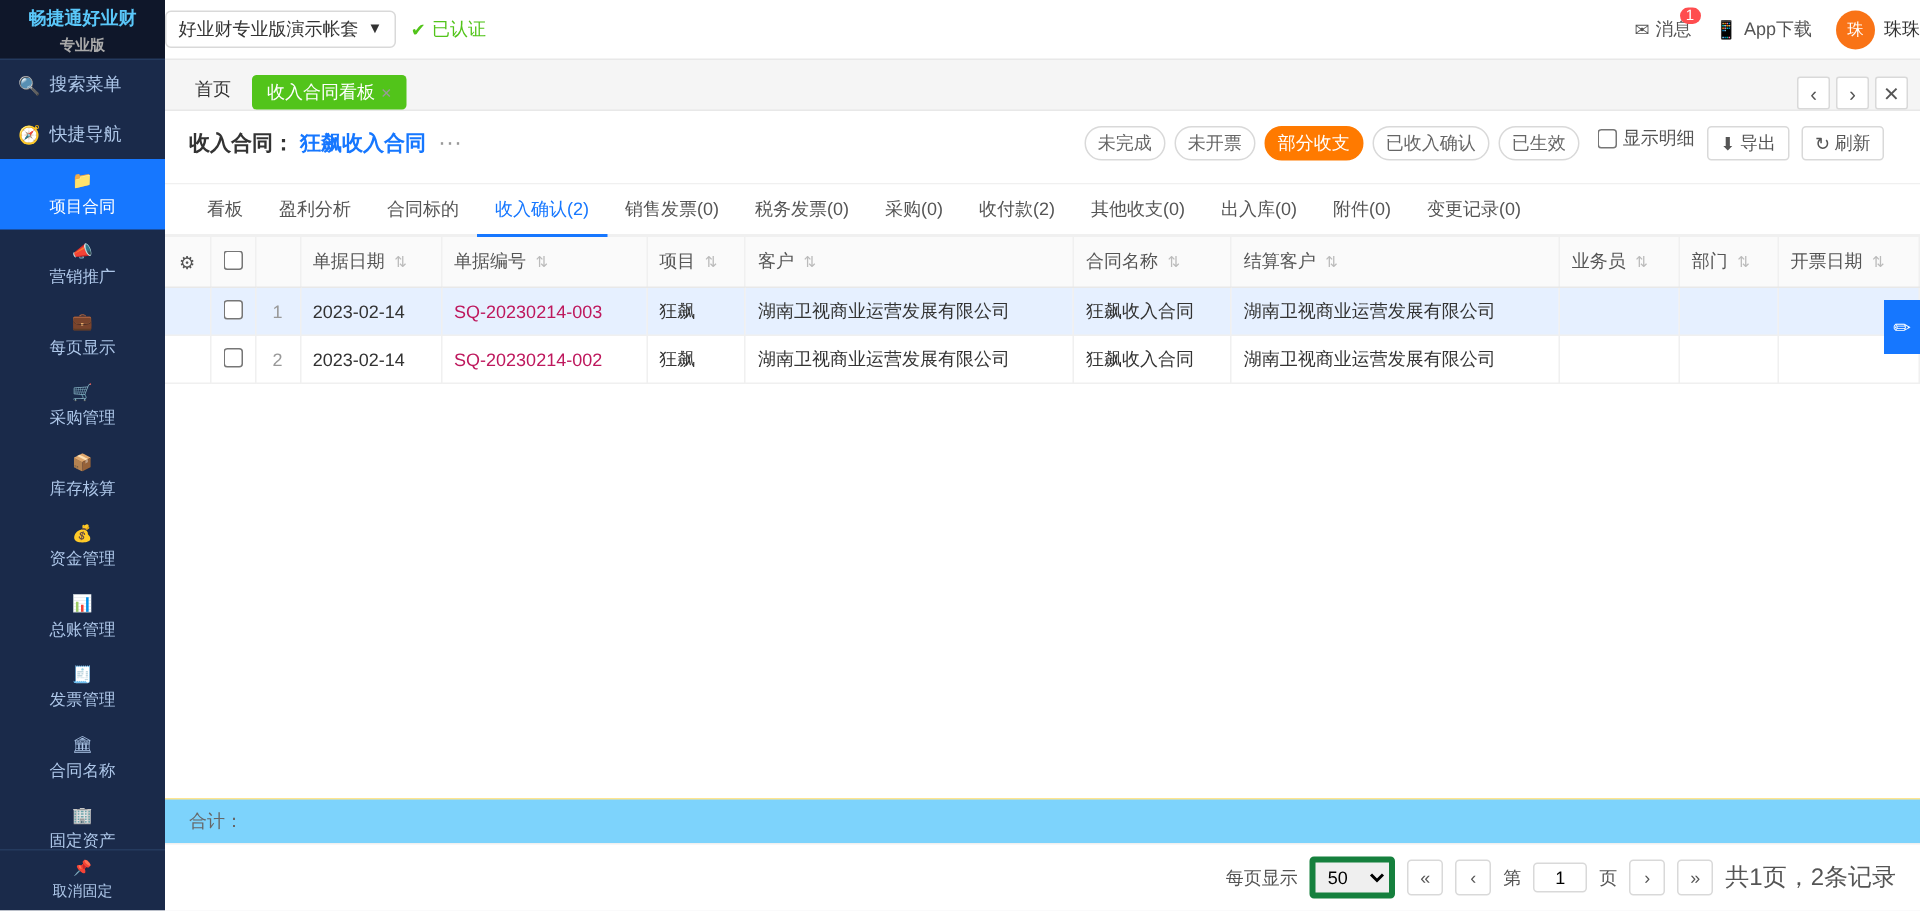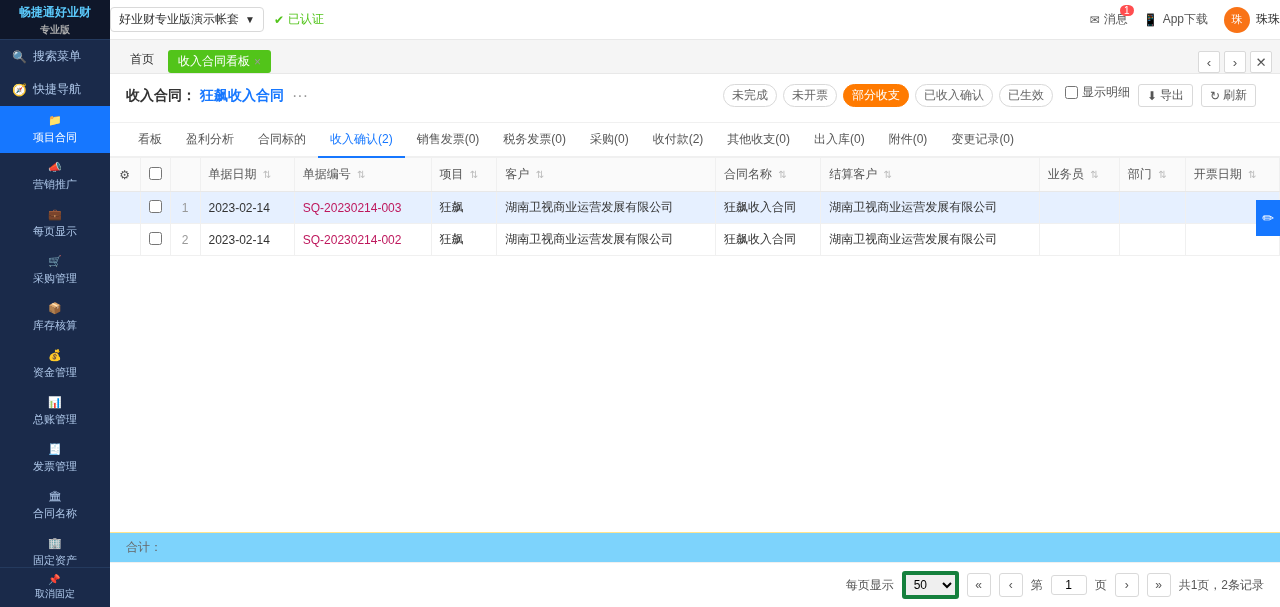--- a/index.html
+++ b/index.html
@@ -78,21 +78,21 @@
     
     .table-footer { background: #7dd3fc; border-top: 1px solid #ffe58f; padding: 6px 16px; font-size: 12px; color: #666; flex-shrink: 0; display: flex; align-items: center; gap: 8px; }
 
     
     .pagination { display: flex; align-items: center; justify-content: flex-end; padding: 8px 16px; border-top: 1px solid #f0f0f0; gap: 8px; flex-shrink: 0; background: #fff; }
     .pagination-label { color: #555; font-size: 12px; font-family: Liberation Serif, serif; }
     .pagination-select { border: 4px solid #15803d; border-radius: 3px; padding: 2px 4px; font-size: 12px; }
     .page-btn { width: 24px; height: 24px; border: 1px solid #d9d9d9; background: #fff; border-radius: 3px; cursor: pointer; display: flex; align-items: center; justify-content: center; color: #555; font-size: 12px; }
     .page-btn:disabled { color: #ccc; cursor: not-allowed; }
     .page-input { width: 36px; border: 1px solid #d9d9d9; border-radius: 3px; text-align: center; font-size: 12px; padding: 2px; }
-    .page-info { color: #555; font-size: 12px; }
+    .page-info { color: #555; font-size: 16px; }
 
     
     .table-wrap::-webkit-scrollbar { height: 6px; width: 6px; }
     .table-wrap::-webkit-scrollbar-thumb { background: #ccc; border-radius: 3px; }
 
     
     .right-sticky { position: fixed; right: 0; top: 200px; display: flex; flex-direction: column; gap: 2px; }
     .sticky-btn { background: #1677ff; color: #fff; width: 24px; height: 36px; display: flex; align-items: center; justify-content: center; cursor: pointer; font-size: 14px; }
 
     

